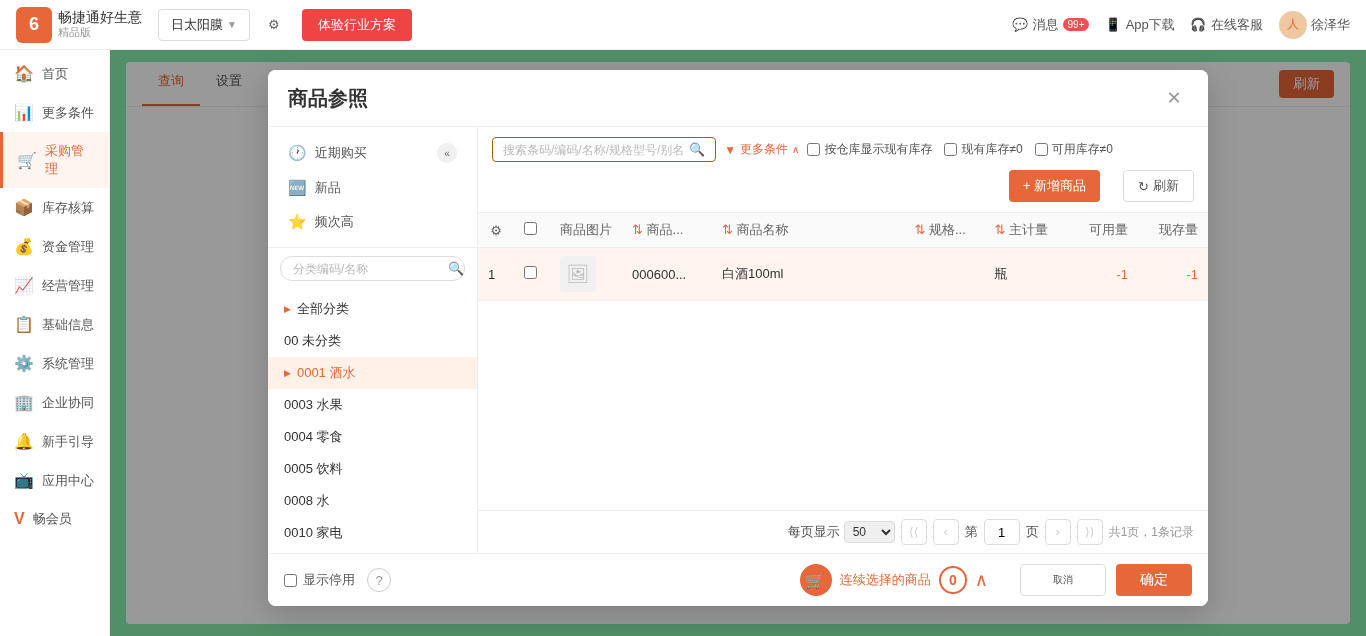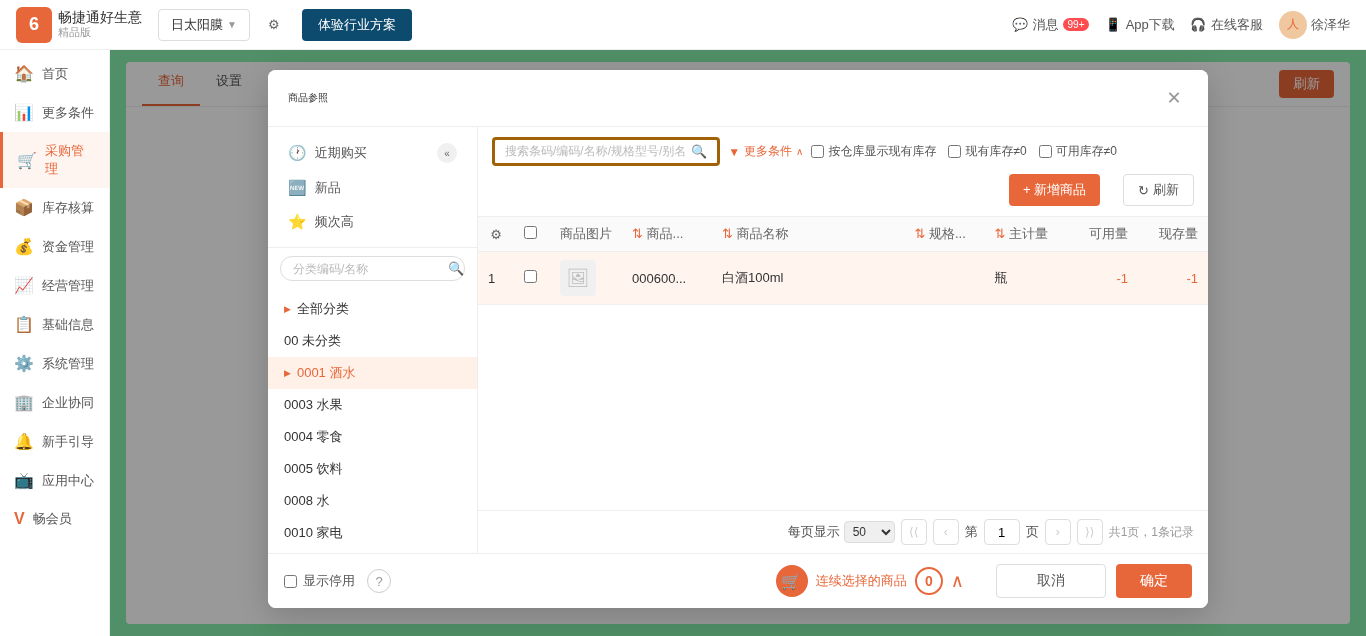--- a/index.html
+++ b/index.html
@@ -32,21 +32,21 @@
     .logo-text { font-size: 14px; color: #333; line-height: 1.2; }
     .logo-sub { font-size: 11px; color: #999; }
     .nav-selector {
       display: flex; align-items: center; gap: 4px;
       padding: 6px 12px;
       border: 1px solid #ddd; border-radius: 4px;
       cursor: pointer; color: #333; font-size: 13px;
     }
     .nav-selector .arrow { color: #999; font-size: 10px; }
     .nav-btn-experience {
-      background: #0c4a6e; color: #fff;
+      background: #ef4444; color: #fff;
       border: none; border-radius: 4px;
       padding: 7px 16px; font-size: 13px;
       cursor: pointer; margin-left: 12px;
     }
     .nav-gear {
       width: 32px; height: 32px;
       display: flex; align-items: center; justify-content: center;
       color: #666; cursor: pointer; margin-left: 8px;
     }
     .nav-right {
@@ -118,21 +118,21 @@
       display: flex; flex-direction: column;
       box-shadow: 0 8px 32px rgba(0,0,0,0.18);
       overflow: hidden;
     }
     .modal-header {
       display: flex; align-items: center; justify-content: space-between;
       padding: 14px 20px;
       border-bottom: 1px solid #eee;
       background: #fff;
     }
-    .modal-title { font-size: 10px; font-weight: normal; color: #333; }
+    .modal-title { font-size: 20px; font-weight: bold; color: #333; }
     .modal-close {
       width: 28px; height: 28px;
       display: flex; align-items: center; justify-content: center;
       cursor: pointer; color: #999; font-size: 18px; border-radius: 4px;
     }
 
     
     .modal-body {
       display: flex; flex: 1; overflow: hidden;
     }
@@ -186,22 +186,22 @@
       flex: 1; display: flex; flex-direction: column; overflow: hidden;
     }
     .toolbar {
       display: flex; align-items: center; gap: 8px;
       padding: 10px 14px;
       border-bottom: 1px solid #eee;
       background: #fff;
       flex-wrap: wrap;
     }
     .search-input-wrap {
-      display: flex; align-items: flex-start;
-      border: 3px solid #a16207; border-radius: 4px;
+      display: flex; align-items: center;
+      border: 1px solid #a16207; border-radius: 4px;
       padding: 4px 10px; gap: 6px;
     }
     .search-input-wrap input {
       border: none; outline: none; font-size: 12px;
       width: 180px; color: #333;
     }
     .search-input-wrap input::placeholder { color: #bbb; }
     .filter-btn {
       display: flex; align-items: center; gap: 4px;
       color: #e8673a; font-size: 12px; cursor: pointer;
@@ -311,21 +311,21 @@
       display: flex; align-items: center; justify-content: center;
       font-size: 14px; font-weight: bold;
     }
     .collapse-cart {
       color: #e8673a; font-size: 18px; cursor: pointer;
     }
     .footer-right { display: flex; gap: 10px; margin-left: 20px; }
     .btn-cancel {
       background: #fff; color: #555;
       border: 1px solid #ddd; border-radius: 4px;
-      padding: 7px 40px; font-size: 14px;
+      padding: 7px 32px; font-size: 10px;
       cursor: pointer;
     }
     .btn-confirm {
       background: #e8673a; color: #fff;
       border: none; border-radius: 4px;
       padding: 7px 24px; font-size: 14px;
       cursor: pointer;
     }
     .help-icon {
       width: 24px; height: 24px; border-radius: 50%;

